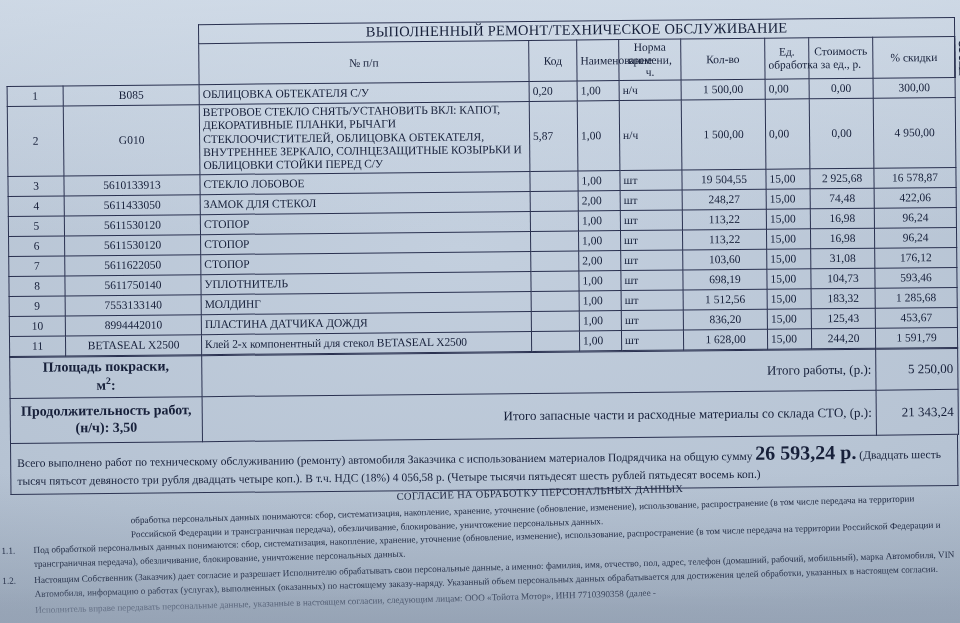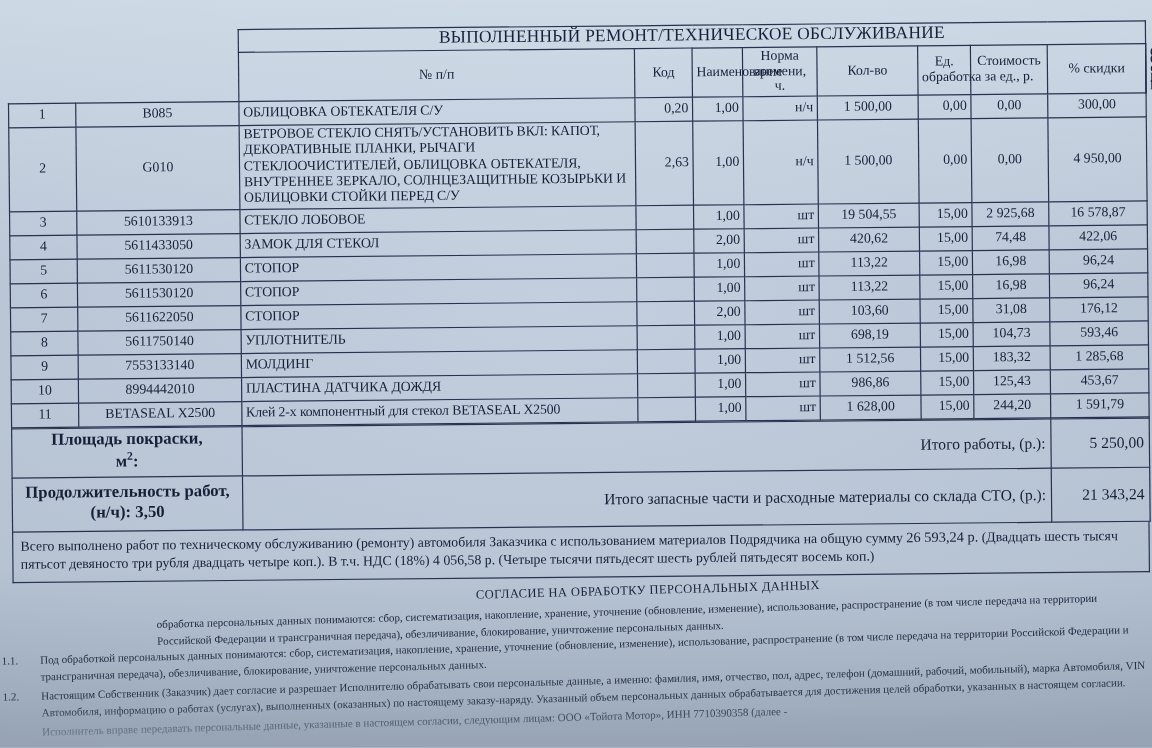--- a/index.html
+++ b/index.html
@@ -56,21 +56,21 @@
     letter-spacing:.2px;
     padding:3px 0 4px;
   }
   thead th{
     text-align:center;
     font-weight:bold;
     font-size:11.5px;
     line-height:1.1;
     padding:3px 2px;
   }
-  td.num{text-align:right;}
+  td.num{text-align:left;}
   td.money{text-align:center;padding-right:5px;}
   td.name{text-align:left;padding-left:4px;font-size:11.5px;letter-spacing:-.1px;}
   td.code{text-align:center;font-size:11.5px;}
   td.idx{text-align:center;}
   .row-tall td{height:17px;}
   .multiline{line-height:1.16;padding-top:2px;padding-bottom:2px;}
 
   
   table.summary{
     width:100%;
@@ -104,22 +104,22 @@
   
   .para{
     border:1.1px solid #2a3150;
     border-top:none;
     font-size:11.5px;
     line-height:1.35;
     padding:3px 6px 5px;
     text-align:left;
   }
   .bigsum{
-    font-weight:normal;
-    font-size:12px;
+    font-weight:bold;
+    font-size:20px;
   }
 
   
   .consent{
     position:absolute;
     left:0; top:500px; width:960px;
     transform:rotate(-1.6deg);
     transform-origin:top left;
     font-size:9.2px;
     line-height:1.5;
@@ -192,21 +192,21 @@
         <td class="num">н/ч</td>
         <td class="money">1 500,00</td>
         <td class="num">0,00</td>
         <td class="money">0,00</td>
         <td class="money">300,00</td>
       </tr>
       <tr>
         <td class="idx">2</td>
         <td class="code">G010</td>
         <td class="name multiline">ВЕТРОВОЕ СТЕКЛО СНЯТЬ/УСТАНОВИТЬ ВКЛ: КАПОТ, ДЕКОРАТИВНЫЕ ПЛАНКИ, РЫЧАГИ СТЕКЛООЧИСТИТЕЛЕЙ, ОБЛИЦОВКА ОБТЕКАТЕЛЯ, ВНУТРЕННЕЕ ЗЕРКАЛО, СОЛНЦЕЗАЩИТНЫЕ КОЗЫРЬКИ И ОБЛИЦОВКИ СТОЙКИ ПЕРЕД С/У</td>
-        <td class="num">2,63</td>
+        <td class="num">5,87</td>
         <td class="num">1,00</td>
         <td class="num">н/ч</td>
         <td class="money">1 500,00</td>
         <td class="num">0,00</td>
         <td class="money">0,00</td>
         <td class="money">4 950,00</td>
       </tr>
       <tr class="row-tall">
         <td class="idx">3</td>
         <td class="code">5610133913</td>
@@ -219,21 +219,21 @@
         <td class="money">2 925,68</td>
         <td class="money">16 578,87</td>
       </tr>
       <tr class="row-tall">
         <td class="idx">4</td>
         <td class="code">5611433050</td>
         <td class="name">ЗАМОК ДЛЯ СТЕКОЛ</td>
         <td class="num"></td>
         <td class="num">2,00</td>
         <td class="num">шт</td>
-        <td class="money">420,62</td>
+        <td class="money">248,27</td>
         <td class="num">15,00</td>
         <td class="money">74,48</td>
         <td class="money">422,06</td>
       </tr>
       <tr class="row-tall">
         <td class="idx">5</td>
         <td class="code">5611530120</td>
         <td class="name">СТОПОР</td>
         <td class="num"></td>
         <td class="num">1,00</td>
@@ -291,21 +291,21 @@
         <td class="money">183,32</td>
         <td class="money">1 285,68</td>
       </tr>
       <tr class="row-tall">
         <td class="idx">10</td>
         <td class="code">8994442010</td>
         <td class="name">ПЛАСТИНА ДАТЧИКА ДОЖДЯ</td>
         <td class="num"></td>
         <td class="num">1,00</td>
         <td class="num">шт</td>
-        <td class="money">986,86</td>
+        <td class="money">836,20</td>
         <td class="num">15,00</td>
         <td class="money">125,43</td>
         <td class="money">453,67</td>
       </tr>
       <tr class="row-tall">
         <td class="idx">11</td>
         <td class="code">BETASEAL X2500</td>
         <td class="name">Клей 2-х компонентный для стекол BETASEAL X2500</td>
         <td class="num"></td>
         <td class="num">1,00</td>

